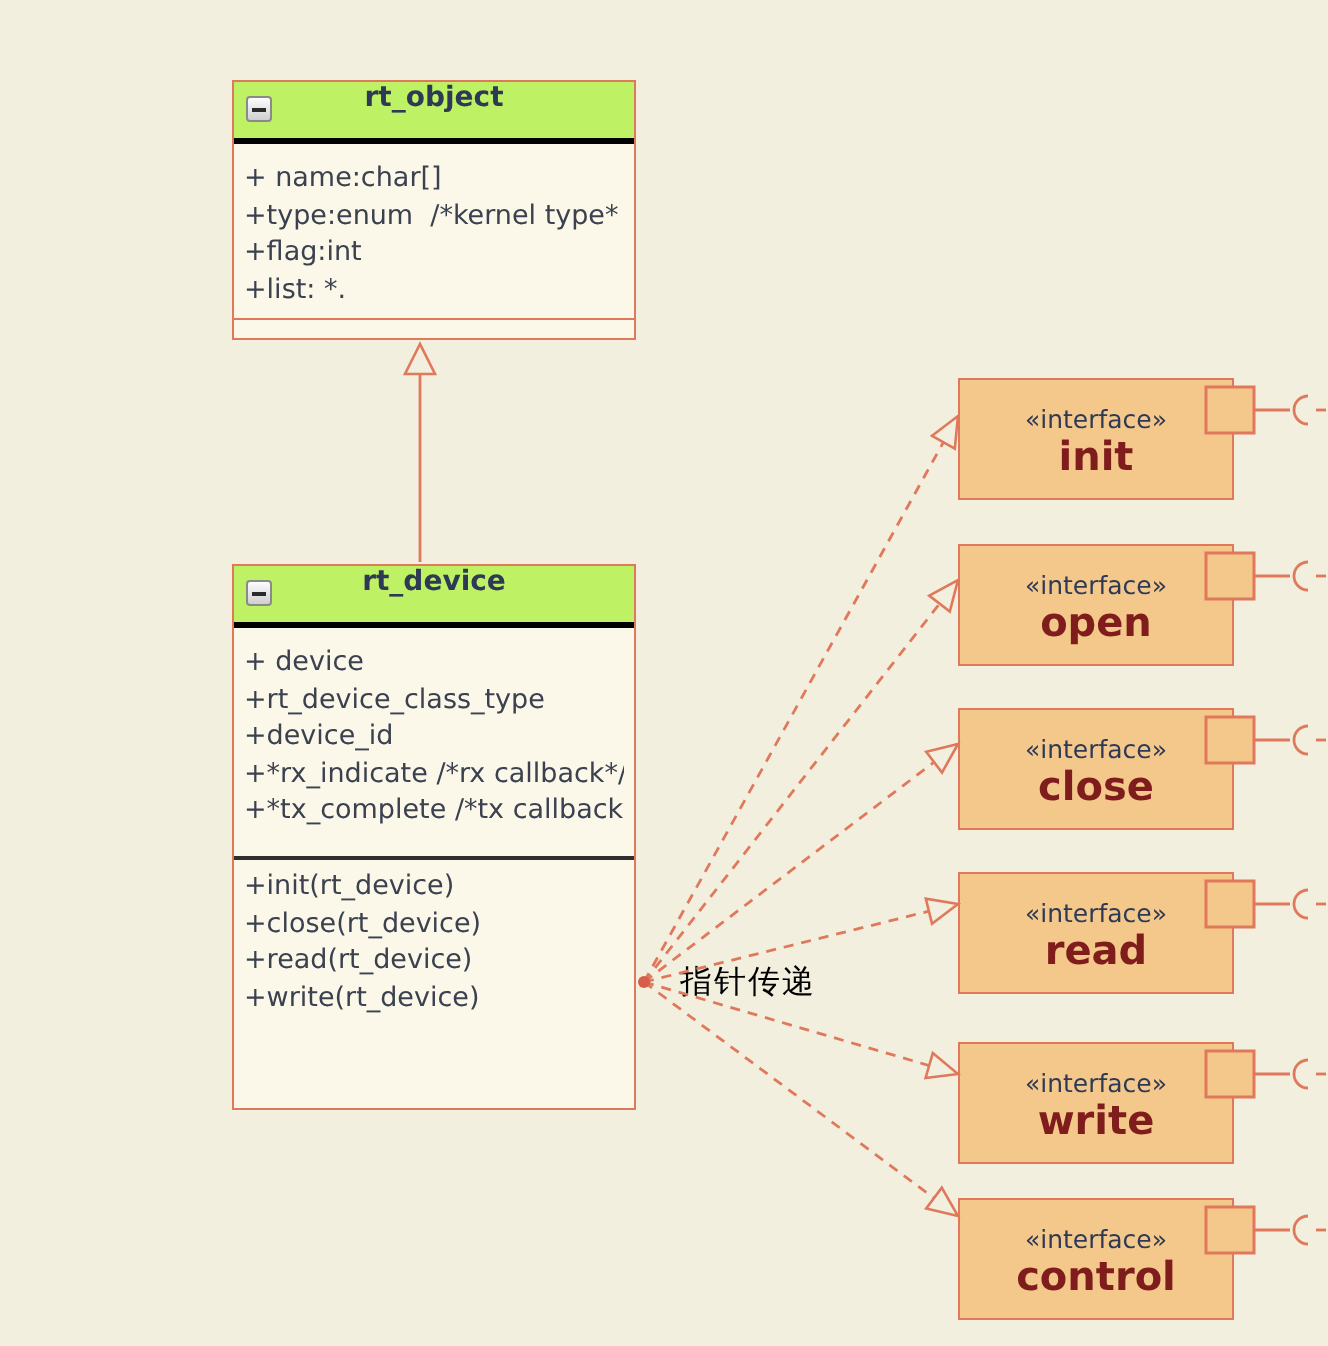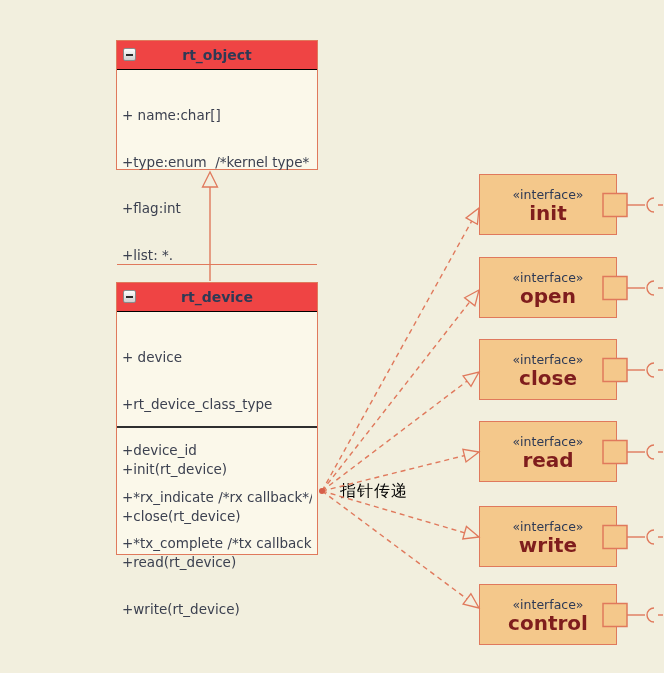--- a/index.html
+++ b/index.html
@@ -17,46 +17,46 @@
   .tri   { fill:#f2efde; stroke:#e0795c; stroke-width:1.3; }
   .sock-sq { fill:#f4c88b; stroke:#e0795c; stroke-width:1.5; }
   .dot   { fill:#d65f4a; }
 
   .node {
     position:absolute; box-sizing:border-box; z-index:1;
     background:#fbf8ea; border:1.5px solid #e0795c;
     display:flex; flex-direction:column;
   }
   .node-header {
-    height:28px; flex:0 0 28px; background:#ef4444;
-    border-bottom:1px solid #000000; position:relative;
-    display:flex; align-items:center; justify-content:center;
+    height:28px; flex:0 0 28px; background:#bef264;
+    border-bottom:3px solid #000000; position:relative;
+    display:flex; align-items:flex-start; justify-content:center;
   }
   .node-title { font-size:14px; font-weight:bold; color:#2e3a55; }
   .collapse-btn {
     position:absolute; left:6px; top:7px; width:13px; height:13px;
     background:linear-gradient(#fdfdfd,#cfcfcf);
     border:1px solid #8a8a8a; border-radius:2px; box-sizing:border-box;
     display:flex; align-items:center; justify-content:center; cursor:pointer;
   }
   .minus-bar { width:7px; height:2px; background:#2b2b2b; }
   .fields { padding:8px 5px 0 5px; }
   .rt-device .fields { height:114px; flex:0 0 114px; box-sizing:border-box; }
   .methods { border-top:2px solid #2f2f2f; padding:4px 5px 0 5px; flex:1 1 auto; }
   .line {
     font-size:13.5px; line-height:18.5px; color:#3c4150;
-    white-space:pre; overflow:hidden;margin-top:28px;
+    white-space:pre; overflow:hidden;
   }
   .empty-comp { margin-top:auto; height:9px; border-top:1px solid #e0795c; }
 
   .iface {
     position:absolute; left:479px; width:138px; height:61px;
     box-sizing:border-box; z-index:1;
     background:#f4c88b; border:1.5px solid #e0795c;
-    display:flex; flex-direction:column; align-items:center; justify-content:center;
+    display:flex; flex-direction:column; align-items:center; justify-content:center;margin-top:15px;
   }
   .iface-stereo { font-size:12.5px; color:#2e3a55; line-height:18px; }
   .iface-name   { font-size:20px; font-weight:bold; color:#7f1d1d; line-height:19px; }
 
   .edge-label {
     position:absolute; left:340px; top:481px; z-index:2;
     font-size:16px; color:#000000; letter-spacing:1px;
   }
 </style>
 </head>

